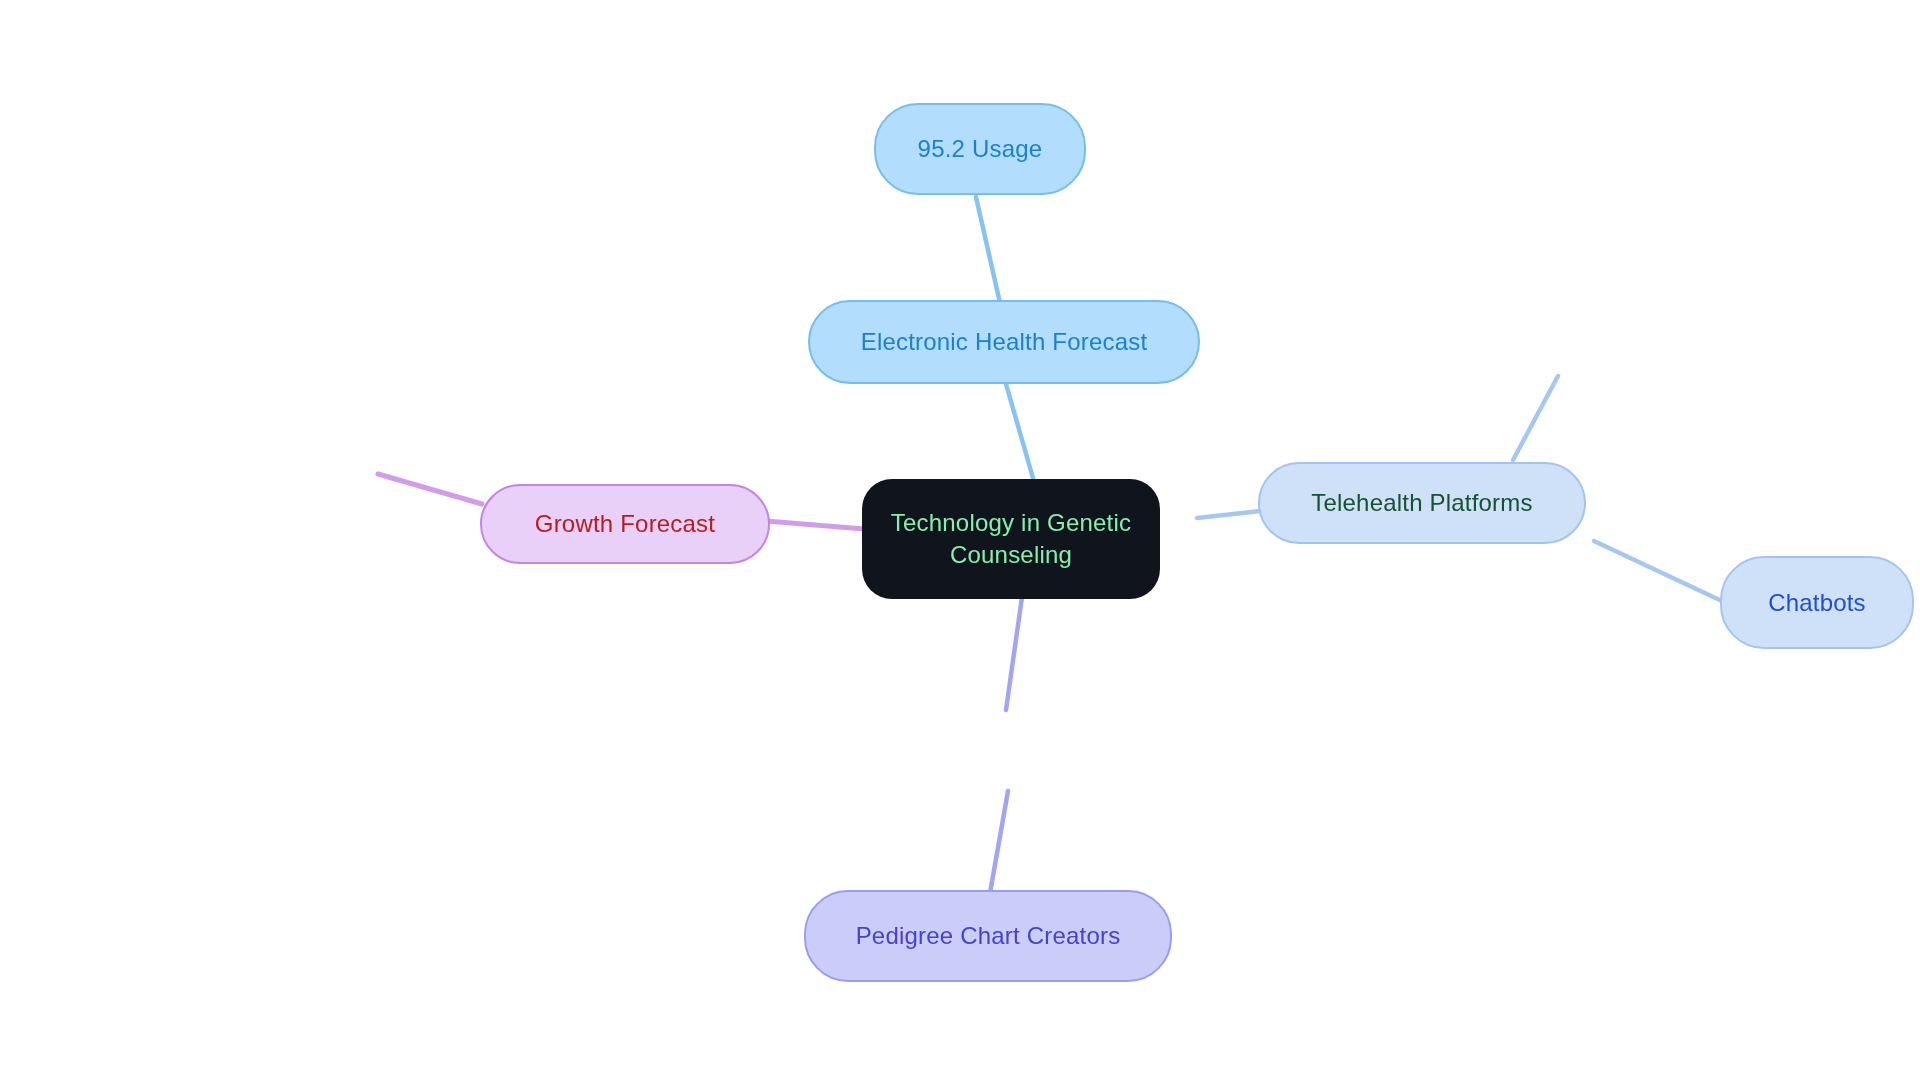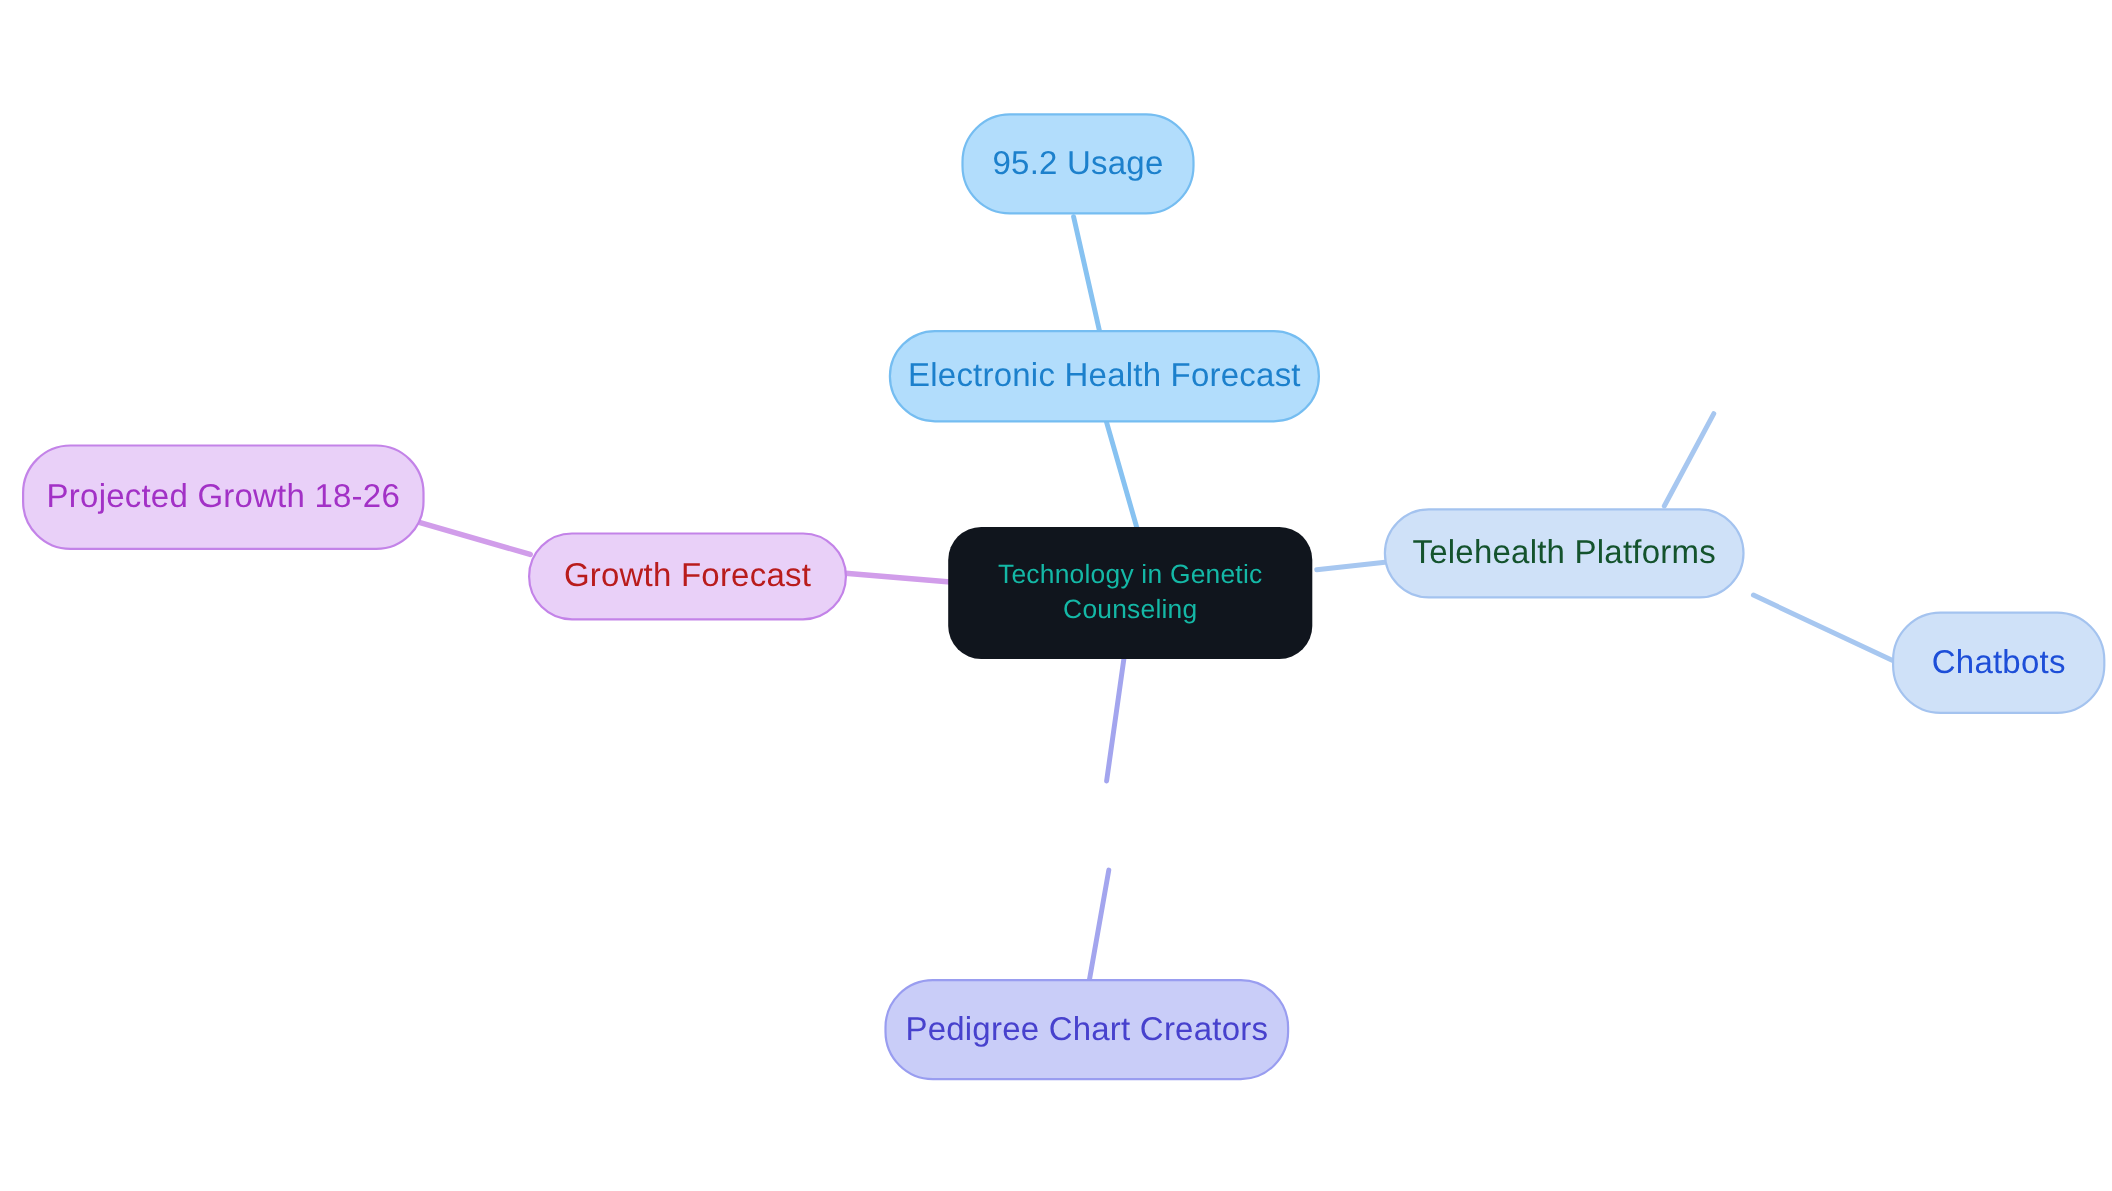--- a/index.html
+++ b/index.html
@@ -35,63 +35,60 @@
   .node-center {
     border-radius: 30px;
     font-size: 24px;
     line-height: 1.35;
     padding: 0 28px;
   }
   .node-child {
     border-width: 2px;
     border-style: solid;
     border-radius: 44px;
-    font-size: 30px;
+    font-size: 24px;
     white-space: nowrap;
   }
 </style>
 </head>
 <body>
 
 <div class="canvas">
 
   <svg class="edges" width="1920" height="1083" viewBox="0 0 1920 1083" xmlns="http://www.w3.org/2000/svg">
     <line x1="1000" y1="303" x2="976" y2="197" stroke-width="4.5" stroke-linecap="round" stroke="#87c2f1"></line>
     <line x1="1035" y1="485" x2="1006" y2="384" stroke-width="4.5" stroke-linecap="round" stroke="#87c2f1"></line>
     <line x1="1197" y1="518" x2="1315" y2="505" stroke-width="4.5" stroke-linecap="round" stroke="#a7c7f0"></line>
     <line x1="1513" y1="460" x2="1558" y2="376" stroke-width="4.5" stroke-linecap="round" stroke="#a7c7f0"></line>
     <line x1="1594" y1="541" x2="1724" y2="602" stroke-width="4.5" stroke-linecap="round" stroke="#a7c7f0"></line>
     <line x1="864" y1="529" x2="766" y2="521" stroke-width="5" stroke-linecap="round" stroke="#d19dea"></line>
     <line x1="482" y1="504" x2="378" y2="474" stroke-width="5" stroke-linecap="round" stroke="#d19dea"></line>
     <line x1="1022" y1="597" x2="1006" y2="710" stroke-width="4.5" stroke-linecap="round" stroke="#a3a5ee"></line>
     <line x1="1008" y1="791" x2="990" y2="893" stroke-width="4.5" stroke-linecap="round" stroke="#a3a5ee"></line>
   </svg>
 
-  <div class="node node-center" style="left: 862px; top: 479px; width: 331px; height: 120px; background-color: rgb(16, 21, 29); color: #14b8a6;">
+  <div class="node node-center" style="left: 862px; top: 479px; width: 298px; height: 120px; background-color: rgb(16, 21, 29); color: #86efac;">
     <span>Technology in Genetic Counseling</span>
   </div>
 
   <div class="node node-child" style="left: 808px; top: 300px; width: 392px; height: 84px; background-color: rgb(178, 221, 252); border-color: rgb(117, 189, 241); color: rgb(28, 128, 204);">
     <span>Electronic Health Forecast</span>
   </div>
   <div class="node node-child" style="left: 874px; top: 103px; width: 212px; height: 92px; background-color: rgb(178, 221, 252); border-color: rgb(117, 189, 241); color: rgb(28, 128, 204);">
     <span>95.2 Usage</span>
   </div>
 
   <div class="node node-child" style="left: 1258px; top: 462px; width: 328px; height: 82px; background-color: rgb(207, 225, 248); border-color: rgb(164, 195, 239); color: #14532d;">
     <span>Telehealth Platforms</span>
   </div>
   <div class="node node-child" style="left: 1720px; top: 556px; width: 194px; height: 93px; background-color: rgb(207, 225, 248); border-color: rgb(164, 195, 239); color: #1d4ed8;">
     <span>Chatbots</span>
   </div>
 
   <div class="node node-child" style="left: 480px; top: 484px; width: 290px; height: 80px; background-color: rgb(233, 208, 248); border-color: rgb(195, 131, 232); color: #b91c1c;">
     <span>Growth Forecast</span>
   </div>
-  <div class="node node-child" style="left: 20px; top: 404px; width: 366px; height: 96px; background-color: rgb(233, 208, 248); border-color: rgb(195, 131, 232); color: rgb(162, 49, 198);">
-    <span>Projected Growth 18-26</span>
-  </div>
 
   <div class="node node-child" style="left: 804px; top: 890px; width: 368px; height: 92px; background-color: rgb(201, 205, 248); border-color: rgb(153, 157, 240); color: rgb(71, 65, 205);">
     <span>Pedigree Chart Creators</span>
   </div>
 
 </div>
 
 </body></html>

